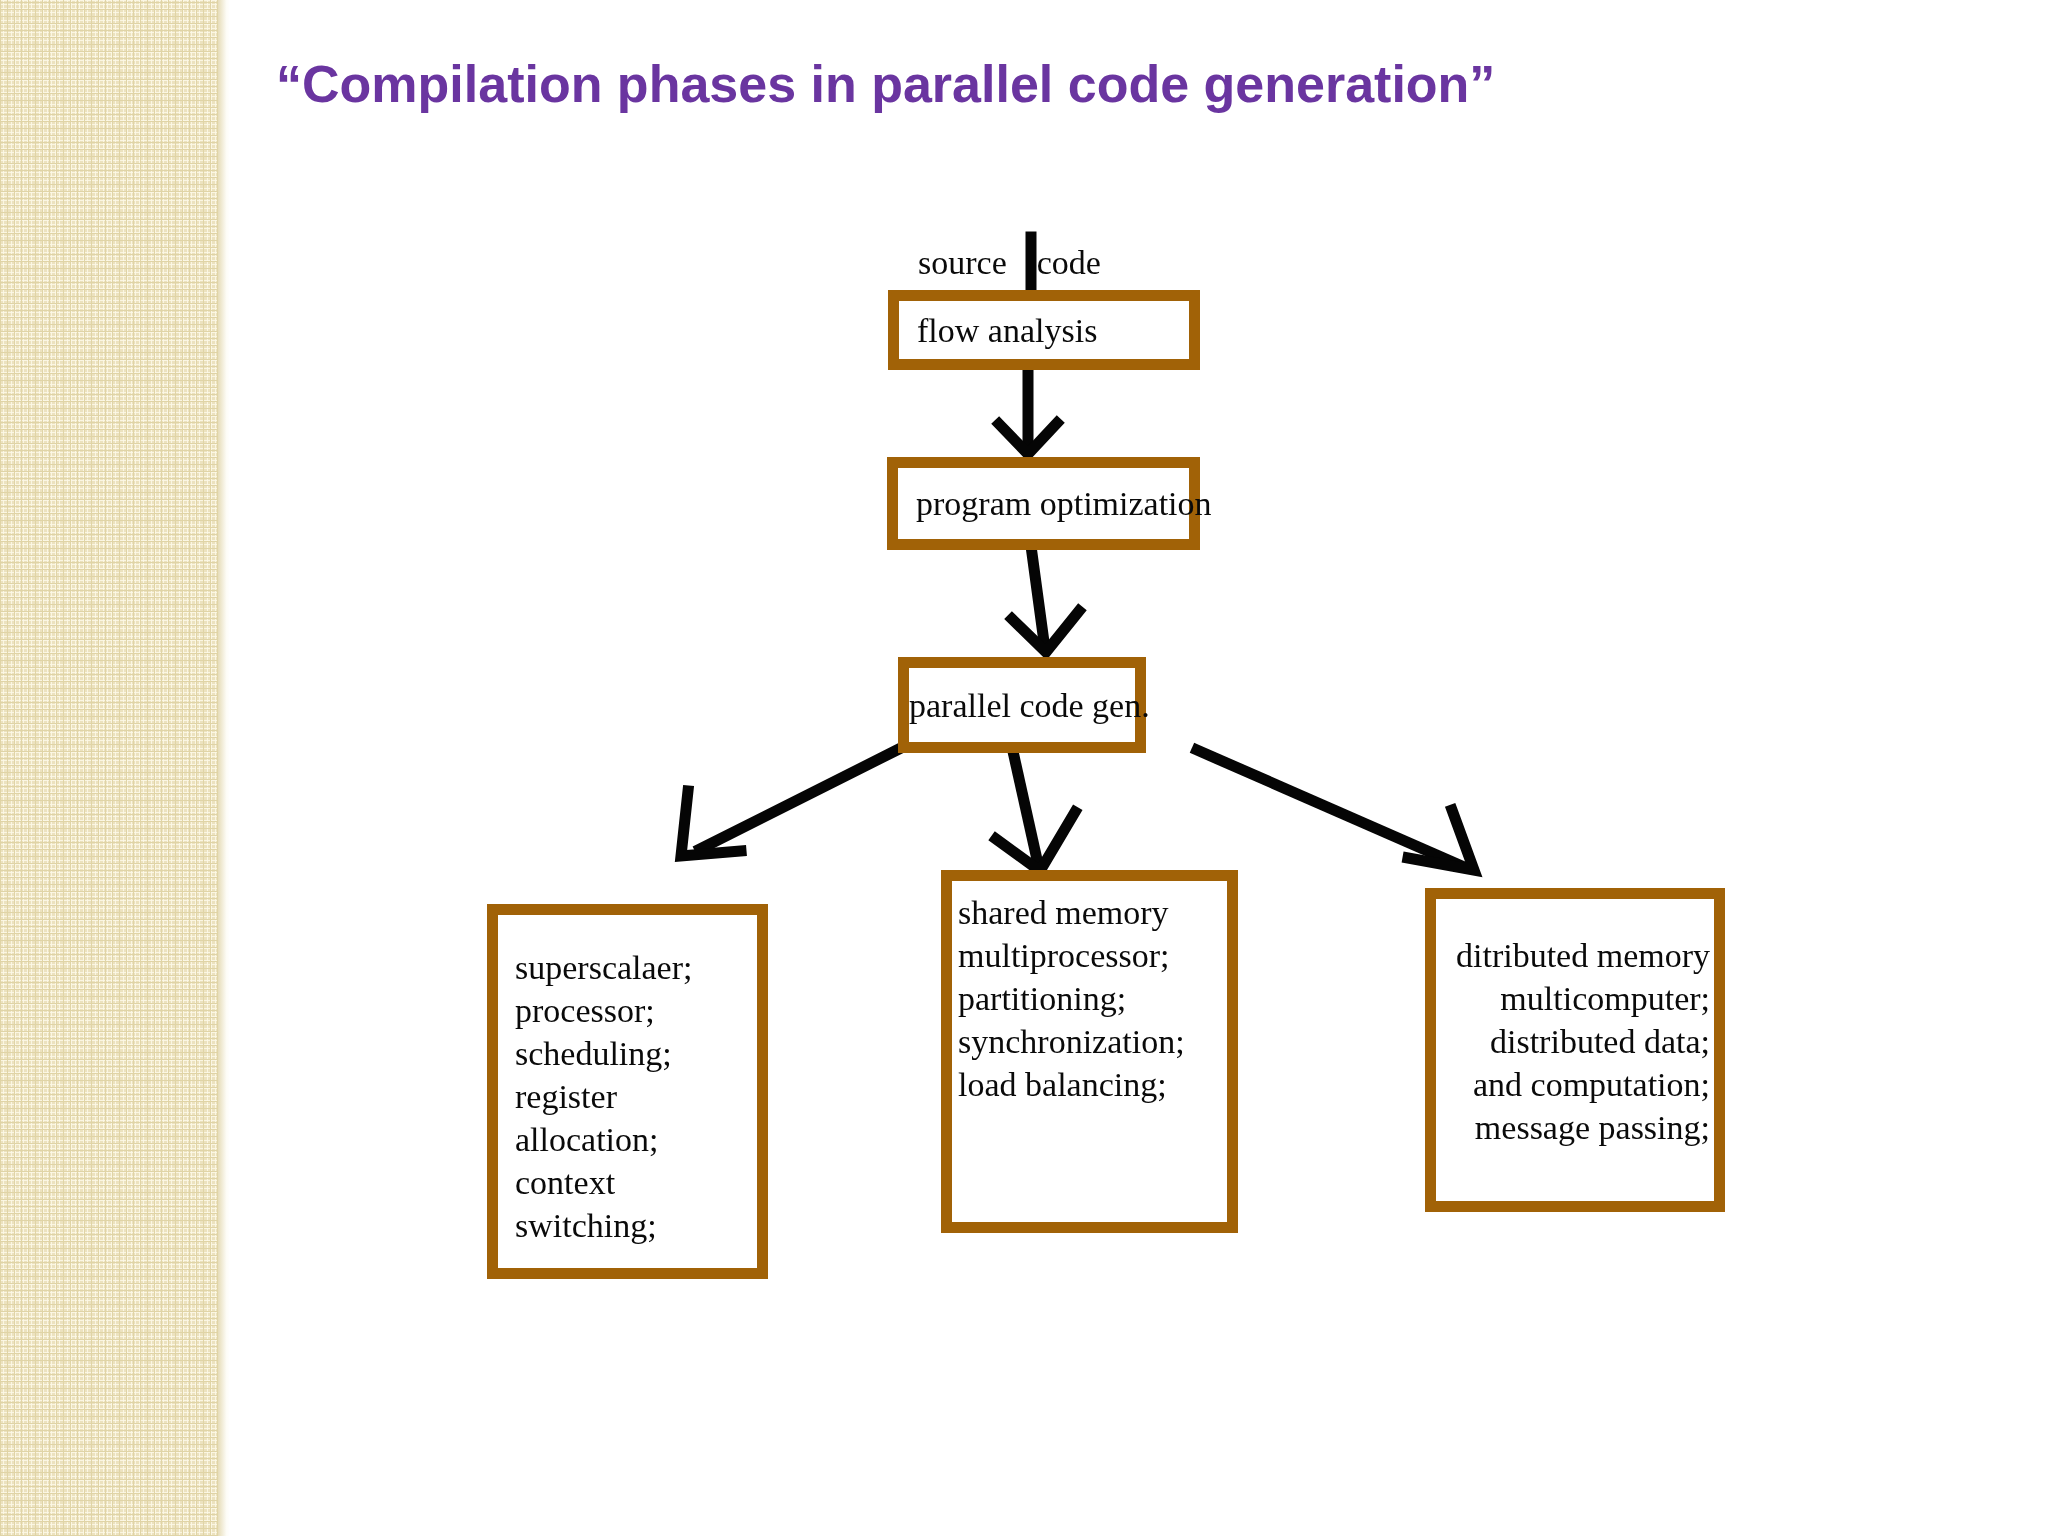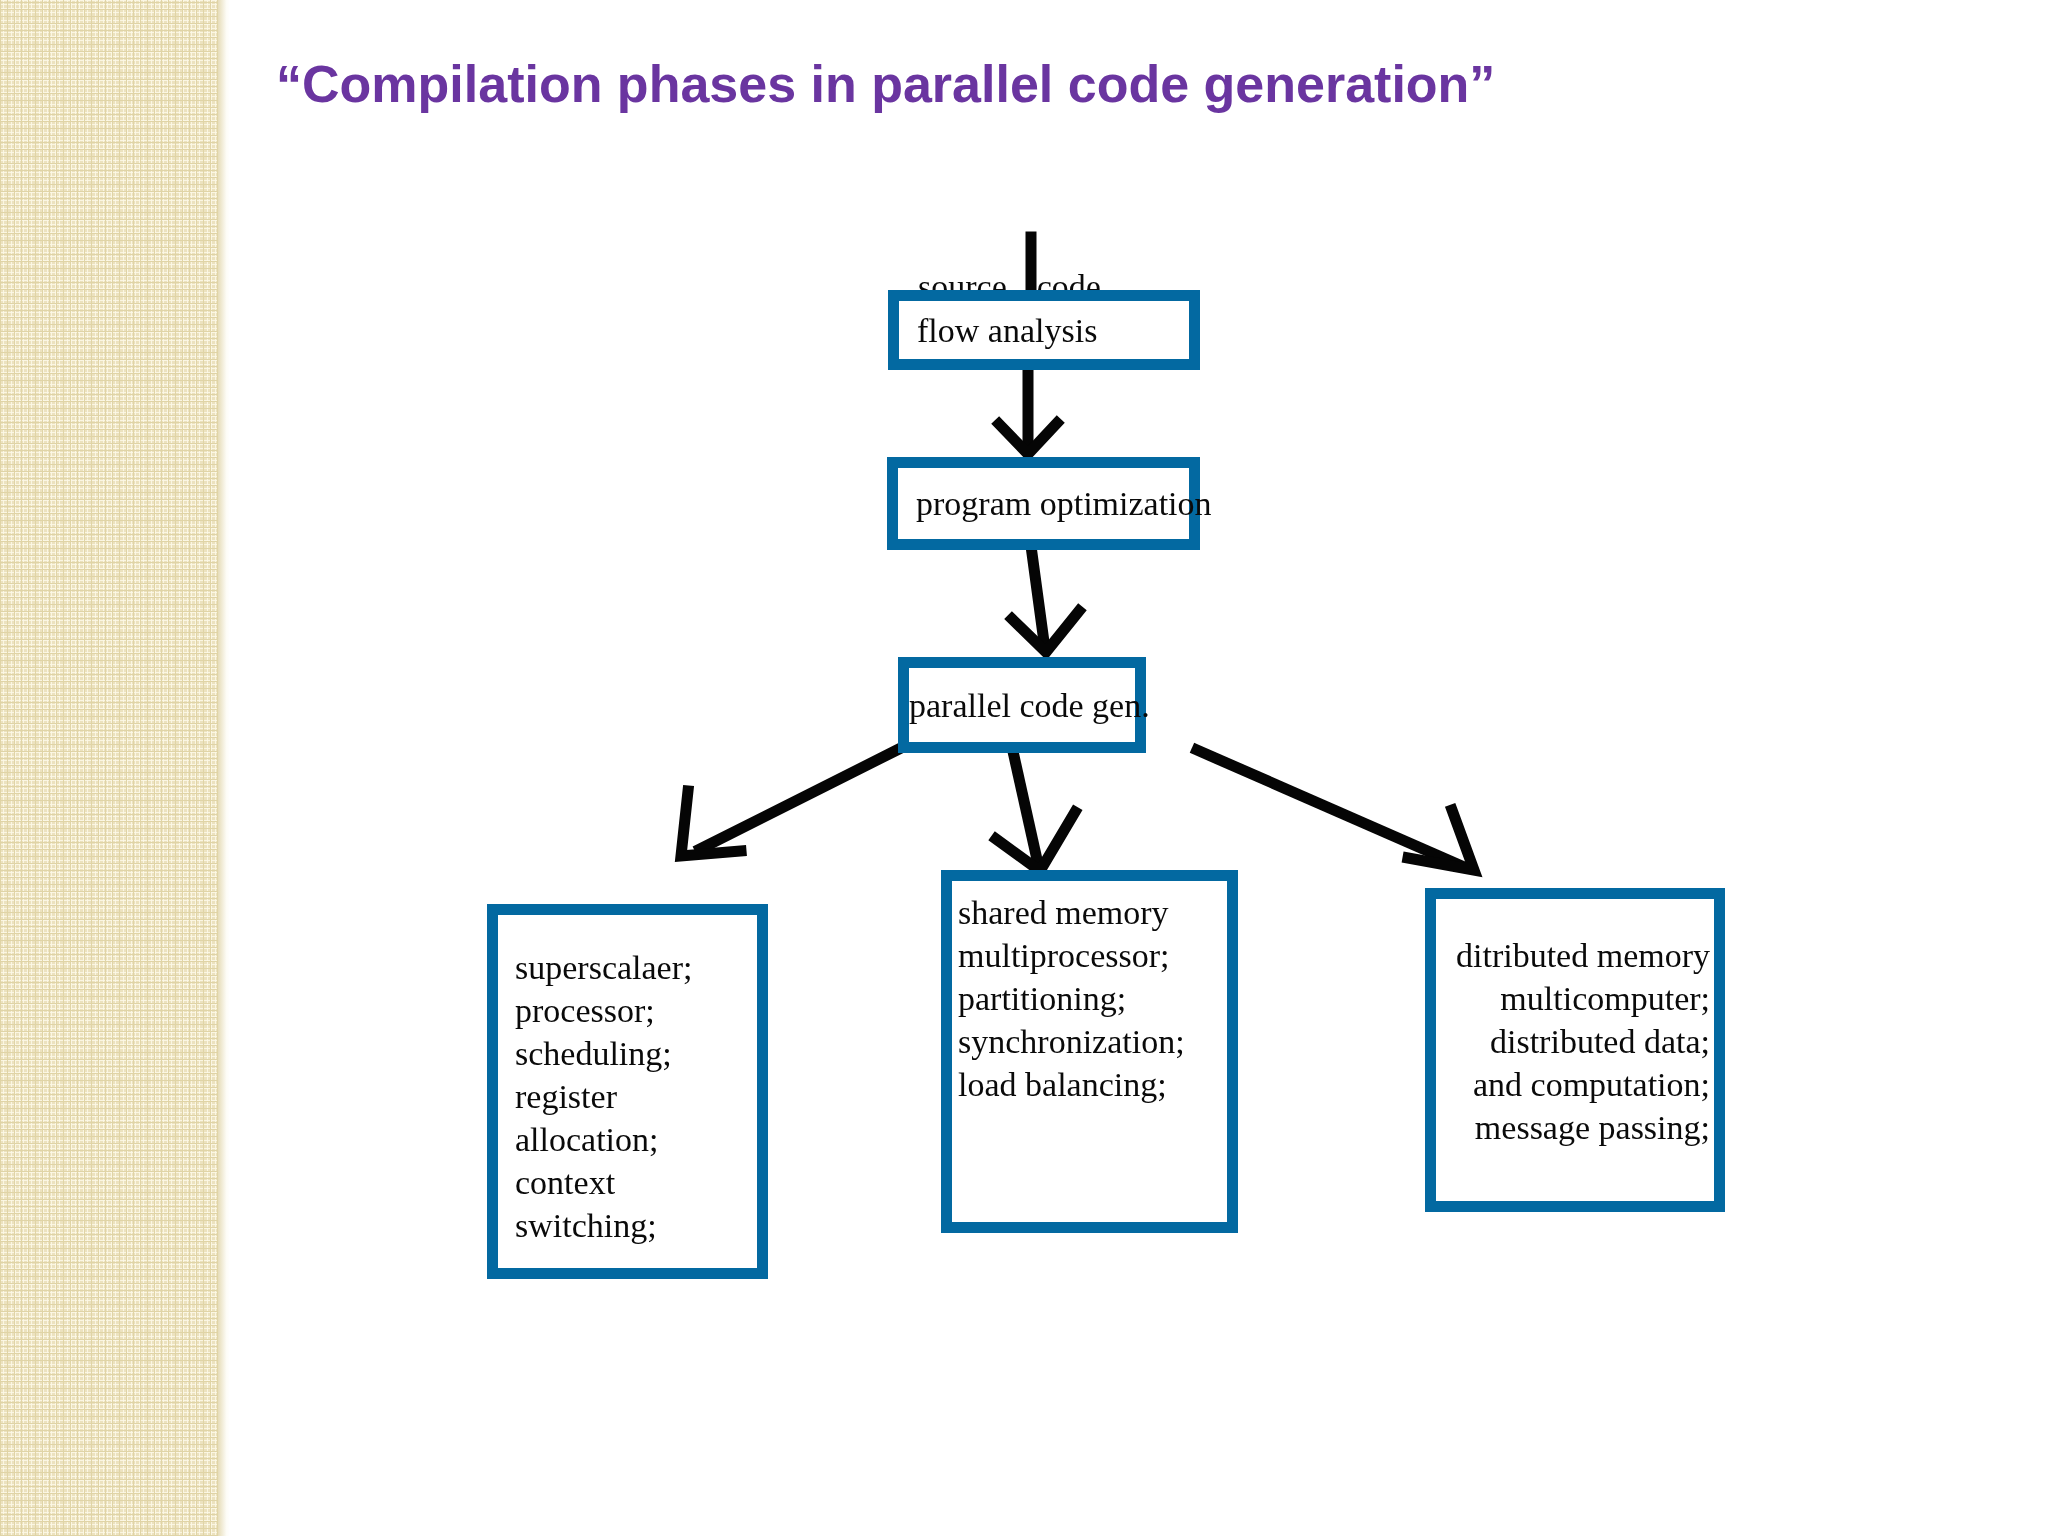--- a/index.html
+++ b/index.html
@@ -26,39 +26,39 @@
   }
   .slide-title{
     position:absolute;left:276px;top:56px;
     font-family:"Liberation Sans","DejaVu Sans",sans-serif;
     font-weight:bold;font-size:52px;line-height:1.1;
     color:#6a35a0;white-space:nowrap;
   }
   
   .dbox{
     position:absolute;box-sizing:border-box;
-    border:11px solid #0369a1;background:#ffffff;
+    border:11px solid #a16207;background:#ffffff;
     color:#0a0a0a;font-size:34px;line-height:43px;
     display:flex;flex-direction:column;justify-content:center;
   }
   .dbox.leaf{justify-content:flex-start;}
   .dbox span{display:block;white-space:nowrap;}
   
   .box-flow{left:888px;top:290px;width:312px;height:80px;padding-left:18px;}
   .box-opt{left:887px;top:457px;width:313px;height:93px;padding-left:18px;}
   .box-par{left:898px;top:657px;width:248px;height:96px;}
   
   .box-super{left:487px;top:873px;width:281px;height:375px;padding:31px 4px 0 17px;margin-top:31px;}
   .box-shared{left:941px;top:870px;width:297px;height:363px;padding:10px 4px 0 6px;}
   .box-dist{left:1425px;top:888px;width:300px;height:324px;padding:35px 4px 0 7px;align-items:flex-end;}
   
   .source-label{
     position:absolute;left:918px;top:246px;
     display:inline-flex;gap:30px;
-    color:#0a0a0a;font-size:34px;line-height:34px;white-space:nowrap;margin-top:24px;
+    color:#0a0a0a;font-size:34px;line-height:34px;white-space:nowrap;
   }
   .connectors{position:absolute;left:0;top:0;pointer-events:none;}
 </style>
 </head>
 <body>
 
 <div class="slide">
 
   <div class="side-strip"></div>
   <div class="side-strip-edge"></div>

